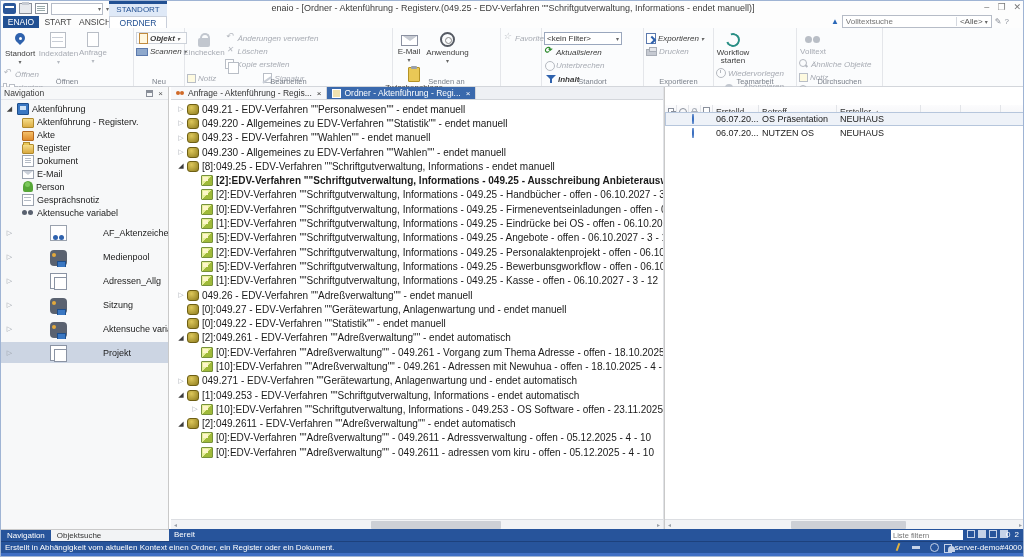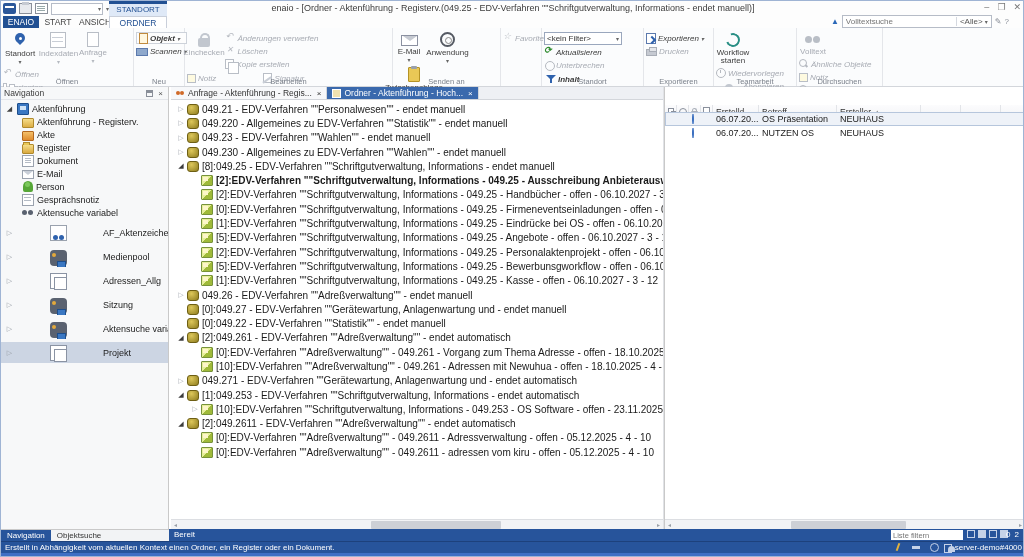--- a/index.html
+++ b/index.html
@@ -548,21 +548,21 @@
 
     <div id="centerpanel">
       <div id="doctabs">
           <div class="dtab">
             <span class="ticon ti-search"></span>
             <span>Anfrage - Aktenführung - Regis...</span>
             <span class="closex">×</span>
           </div>
           <div class="dtab active">
             <span class="ticon ti-folder"></span>
-            <span>Ordner - Aktenführung - Hoch...</span>
+            <span>Ordner - Aktenführung - Regi...</span>
             <span class="closex">×</span>
           </div>
         </div>
       <div id="tree">
           <div class="trow" style="padding-left: 4px;">
             <span class="t-arrow">▷</span>
             <span class="tic t-folder"></span>
             <span>049.21 - EDV-Verfahren ""Personalwesen"" - endet manuell</span>
           </div>
           <div class="trow" style="padding-left: 4px;">

